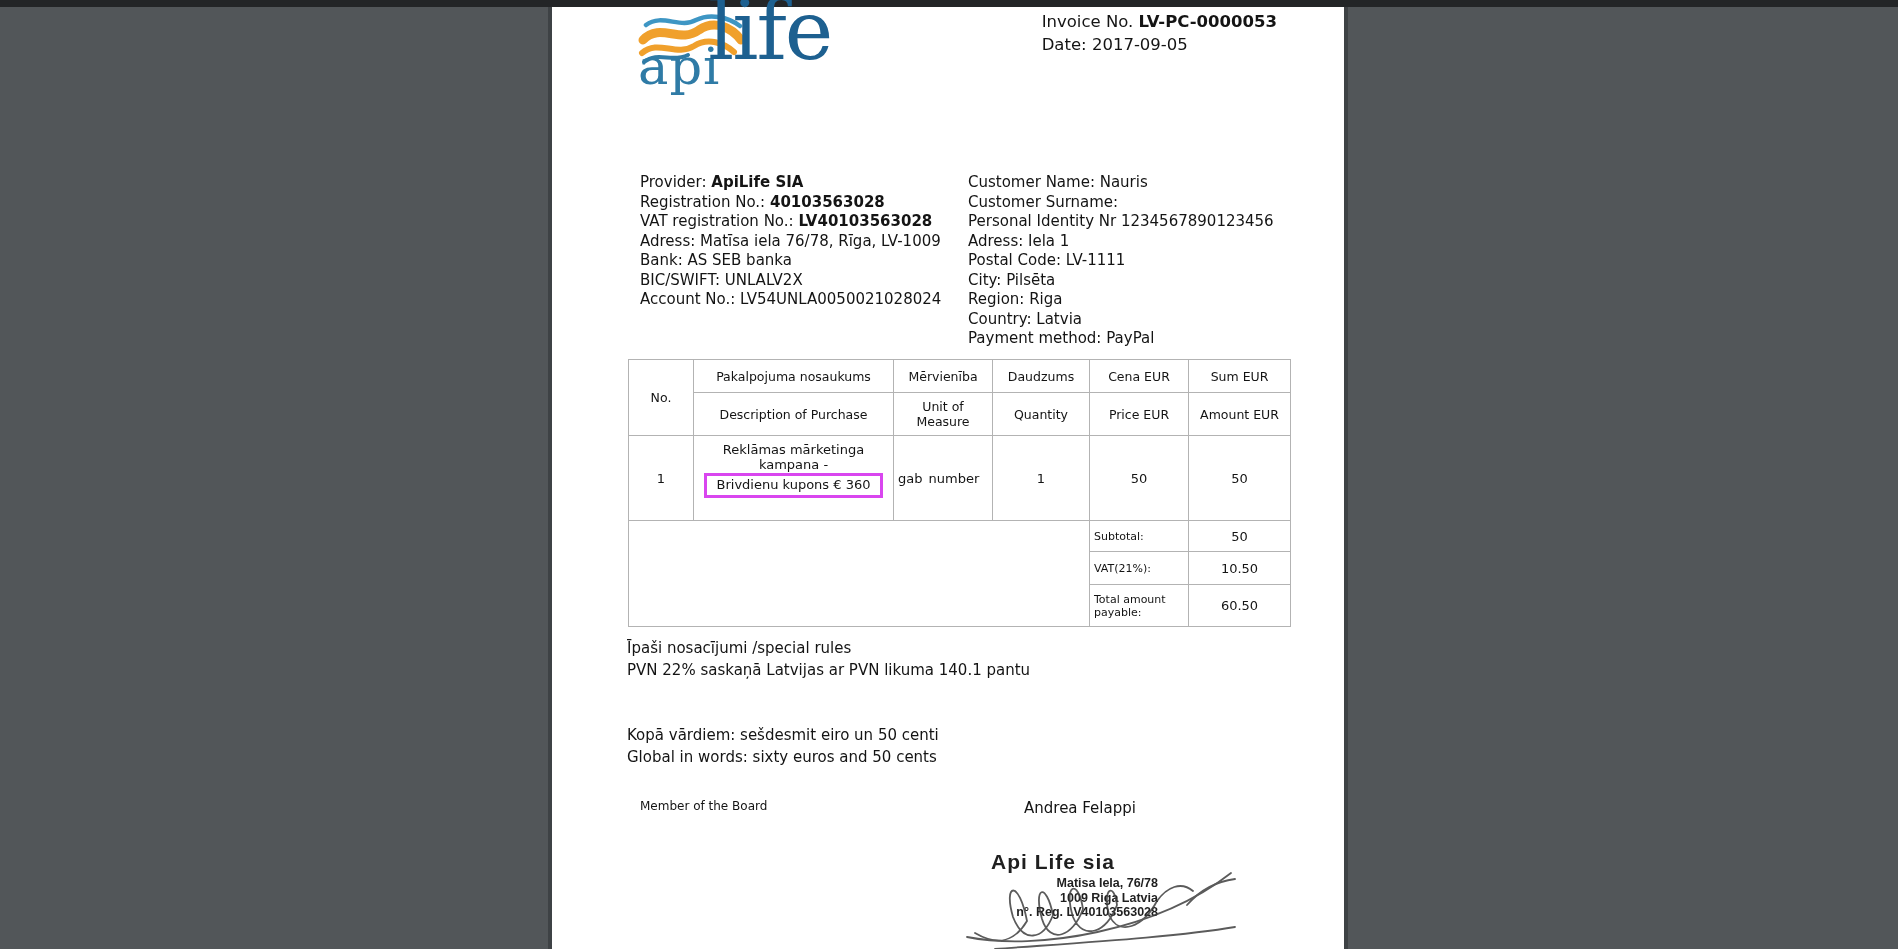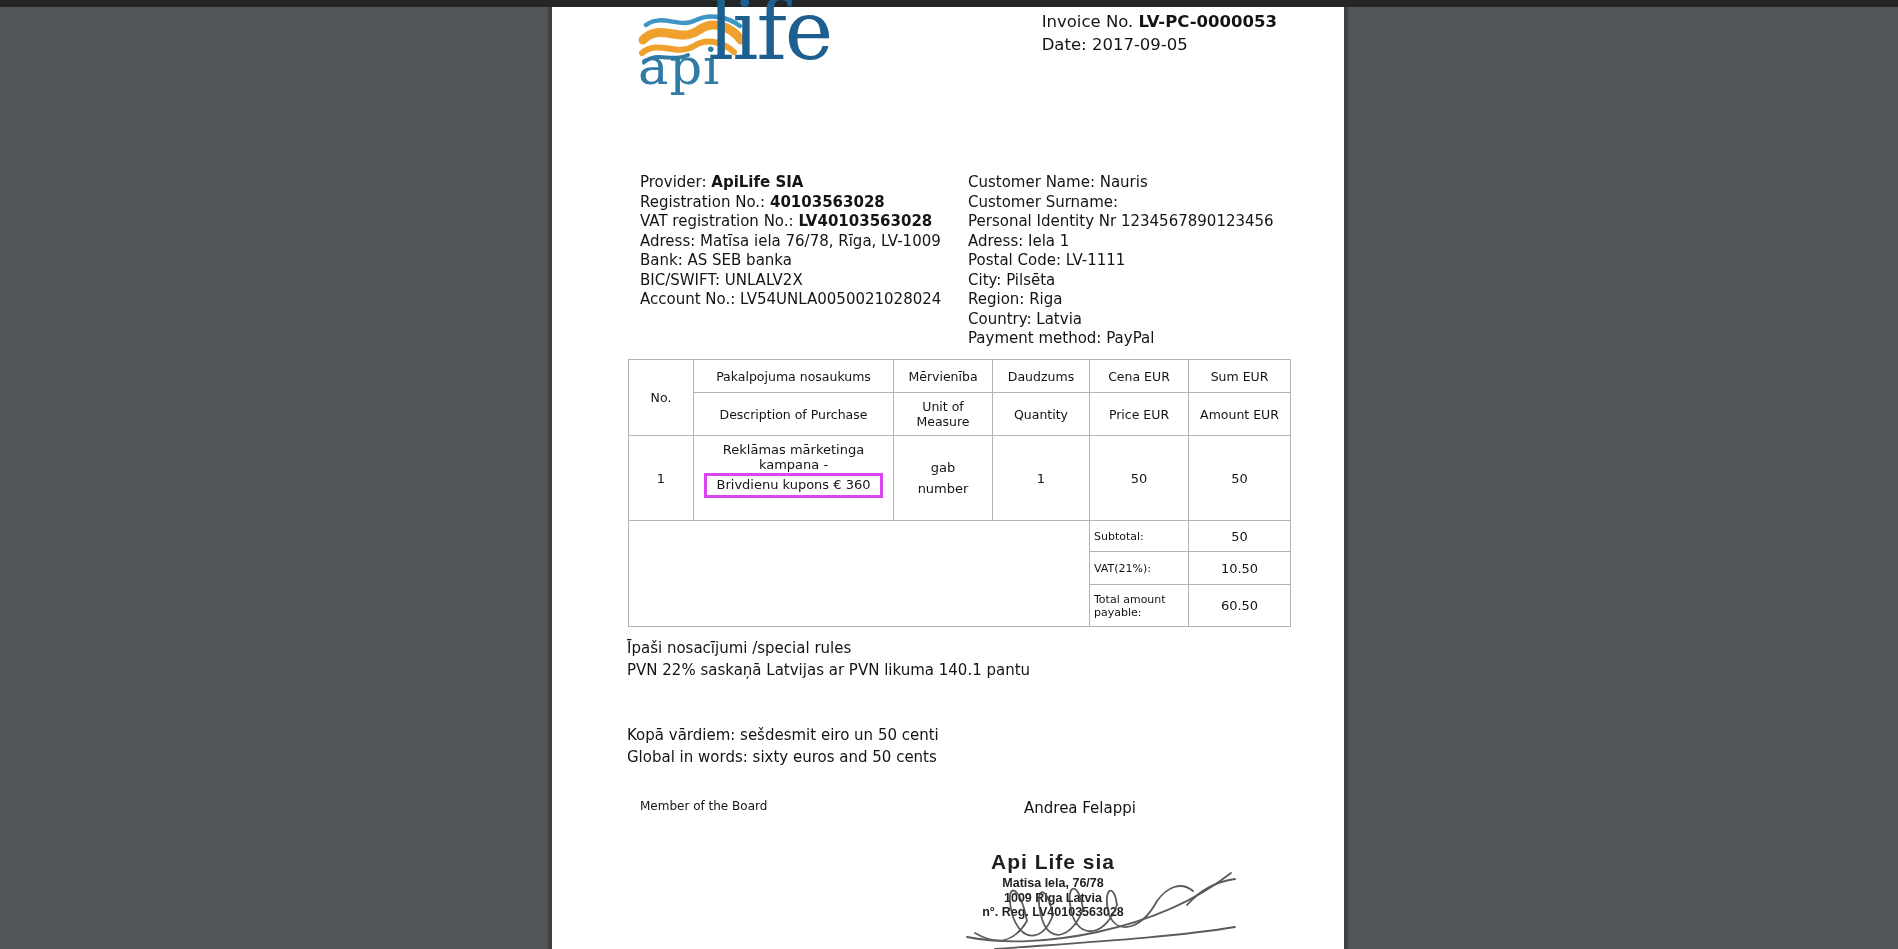--- a/index.html
+++ b/index.html
@@ -53,33 +53,33 @@
   #items .r-data td{height:78px;}
   #items .r-sub td{height:30px;}
   #items .r-vat td{height:32px;}
   #items .r-tot td{height:41px;}
   #items td.desc-cell{vertical-align:top;padding-top:6px;}
   #items td.lbl{text-align:left;padding-right:8px;font-size:11px;}
   .red-box{
     display:inline-block;border:3px solid #d946ef;
     padding:1px 10px 3px 10px;margin-top:1px;
   }
-  .unit-stack{display:flex;flex-direction:column;align-items:center;gap:6px;}
+  .unit-stack{display:flex;flex-direction:row;align-items:center;gap:6px;}
   
   #special-rules{position:absolute;left:75px;top:630px;font-size:15px;line-height:22px;}
   #amount-words{position:absolute;left:75px;top:717px;font-size:15px;line-height:22px;}
   
   #member{position:absolute;left:88px;top:792px;font-size:12px;}
   #signer{position:absolute;left:472px;top:792px;font-size:15px;}
   #stamp{
     position:absolute;left:396px;top:843px;width:210px;text-align:center;
     font-family:"Liberation Sans",sans-serif;color:#1f1f1f;
   }
   #stamp .stamp-name{font-size:21px;font-weight:bold;letter-spacing:1px;margin-bottom:2px;}
-  #stamp .stamp-line{font-size:12.5px;font-weight:bold;line-height:14.5px;}
+  #stamp .stamp-line{font-size:12.5px;font-weight:bold;line-height:14.5px;text-align:right;}
   #signature{position:absolute;left:405px;top:838px;pointer-events:none;}
 </style>
 </head>
 <body>
 
 <div id="top-bar"></div>
 
 <div id="document">
 
   <div id="logo">

